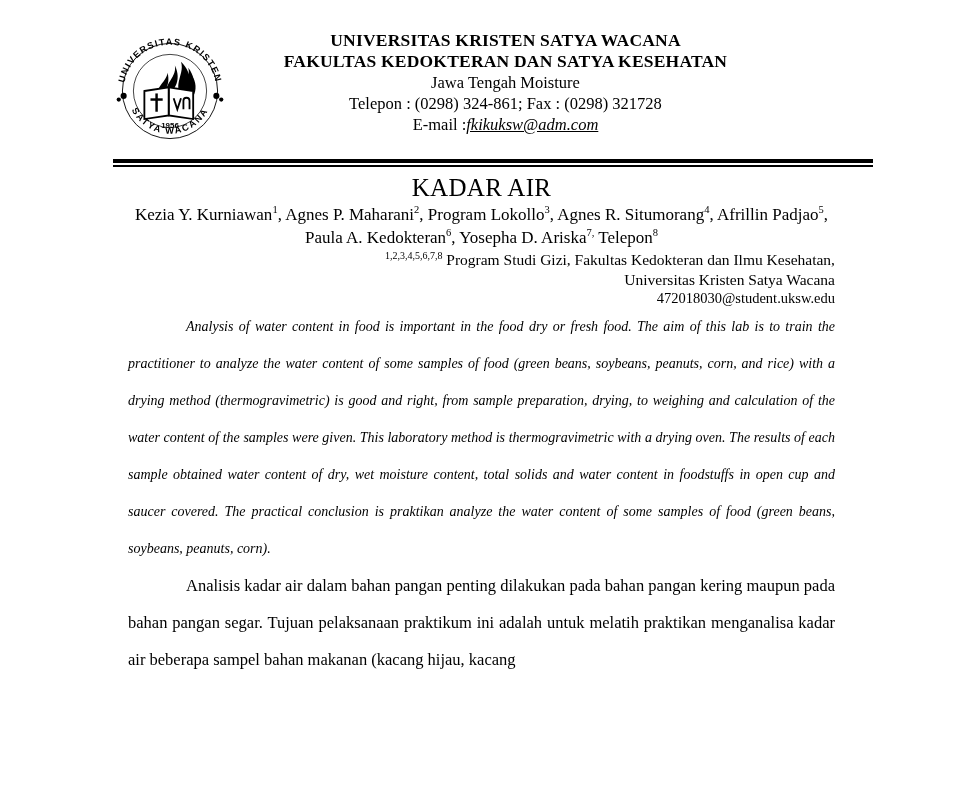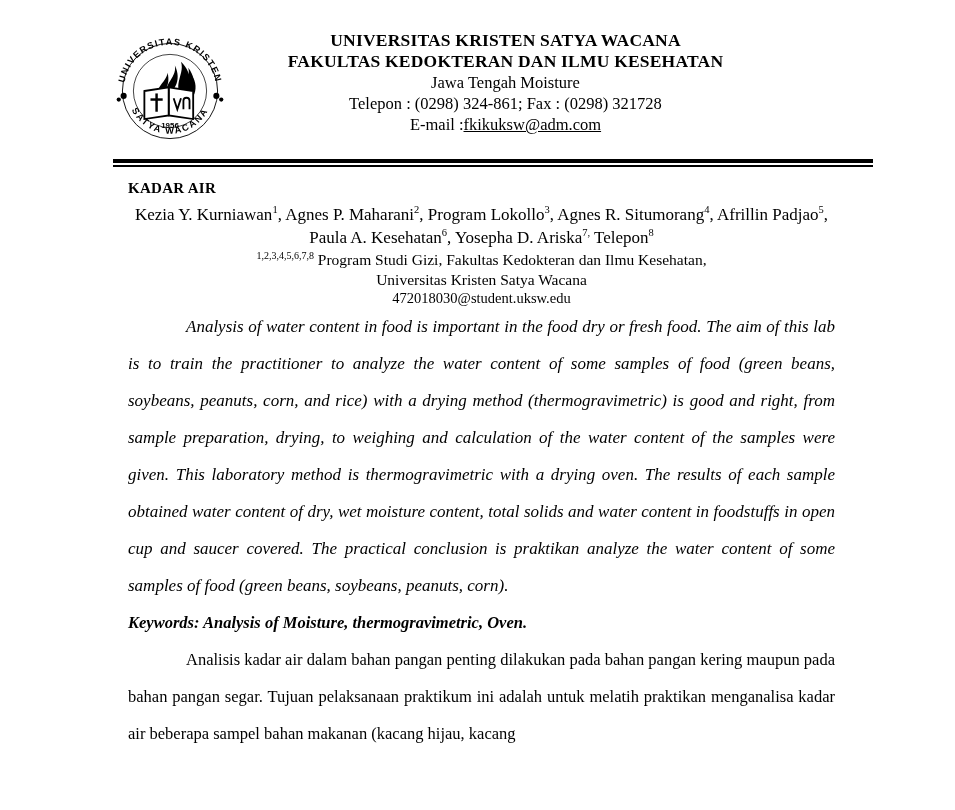--- a/index.html
+++ b/index.html
@@ -64,20 +64,21 @@
   .lh-line4,
   .lh-line5,
   .lh-line6 {
     font-size: 16.5px;
     line-height: 21px;
   }
   .lh-email-label { font-size: 16.5px; text-align: center; }
   .lh-email-addr {
     font-size: 16.5px;
     text-decoration: underline;
+    font-style: italic;
   }
 
   
   .header-rule {
     position: absolute;
     left: 113px;
     right: 82px;
     top: 159px;
     height: 9px;
   }
@@ -93,47 +94,48 @@
     height: 1.5px;
     background: #000000;
   }
 
   
   .content {
     padding: 0 120px 0 128px;
   }
 
   .paper-title {
-    font-weight: bold;
-    font-size: 15px;
+    text-align: center;
+    font-weight: normal;
+    font-size: 25px;
     line-height: 24px;
     margin-top: 24px;
     letter-spacing: 0.3px;
   }
 
   .authors {
     text-align: center;
     font-size: 17px;
     line-height: 23px;
     margin-top: 3px;
   }
 
   .affiliation {
-    text-align: center;
+    text-align: right;
     font-size: 15.5px;
     line-height: 19px;
     margin-top: 1px;
   }
   .affiliation .aff-sup {
     font-size: 10px;
     vertical-align: super;
     line-height: 0;
   }
   .affil-email {
-    text-align: center;
+    text-align: right;
     font-size: 14.5px;
     line-height: 19px;
   }
 
   sup {
     font-size: 10.5px;
     line-height: 0;
     vertical-align: super;
   }
 
@@ -144,21 +146,21 @@
     line-height: 22px;
     margin-top: 20px;
     margin-bottom: 2px;
   }
   .section-heading.italic {
     font-style: italic;
   }
 
   .abstract-body {
     font-style: italic;
-    font-size: 17px;
+    font-size: 14px;
     line-height: 37px;
     text-align: justify;
     text-indent: 58px;
   }
 
   .keywords {
     font-style: italic;
     font-weight: bold;
     font-size: 16.5px;
     line-height: 37px;
@@ -226,42 +228,41 @@
           <circle cx="176" cy="108" r="5"></circle>
           <circle cx="184" cy="114" r="3.5"></circle>
         </g>
 
         <text x="100" y="160" text-anchor="middle" font-family="Liberation Sans, sans-serif" font-size="13" font-weight="bold" fill="#000">1956</text>
       </svg>
     </div>
 
     <div class="letterhead-text">
       <div class="lh-line1">UNIVERSITAS KRISTEN SATYA WACANA</div>
-      <div class="lh-line2">FAKULTAS KEDOKTERAN DAN ILMU KESEHATAN</div>
+      <div class="lh-line2">FAKULTAS KEDOKTERAN DAN SATYA KESEHATAN</div>
       <div class="lh-line4">Jawa Tengah Moisture</div>
       <div class="lh-line5">Telepon : (0298) 324-861; Fax : (0298) 321728</div>
       <div class="lh-line6"><span class="lh-email-label">E-mail :</span><span class="lh-email-addr">fkikuksw@adm.com</span></div>
     </div>
 
     <div class="header-rule">
       <div class="bar-thick"></div>
       <div class="bar-gap"></div>
       <div class="bar-thin"></div>
     </div>
   </div>
 
   <div class="content clip-bottom">
 
     <div class="paper-title">KADAR AIR</div>
 
-    <div class="authors"><span>Kezia Y. Kurniawan</span><sup>1</sup>, <span>Agnes P. Maharani</span><sup>2</sup>, <span>Program Lokollo</span><sup>3</sup>, <span>Agnes R. Situmorang</span><sup>4</sup>, <span>Afrillin Padjao</span><sup>5</sup>, <span>Paula A. Kesehatan</span><sup>6</sup>, <span>Yosepha D. Ariska</span><sup>7,</sup> <span>Telepon</span><sup>8</sup></div>
+    <div class="authors"><span>Kezia Y. Kurniawan</span><sup>1</sup>, <span>Agnes P. Maharani</span><sup>2</sup>, <span>Program Lokollo</span><sup>3</sup>, <span>Agnes R. Situmorang</span><sup>4</sup>, <span>Afrillin Padjao</span><sup>5</sup>, <span>Paula A. Kedokteran</span><sup>6</sup>, <span>Yosepha D. Ariska</span><sup>7,</sup> <span>Telepon</span><sup>8</sup></div>
 
     <div class="affiliation"><span class="aff-sup">1,2,3,4,5,6,7,8</span> <span>Program Studi Gizi, Fakultas Kedokteran dan Ilmu Kesehatan,</span></div>
     <div class="affiliation">Universitas Kristen Satya Wacana</div>
     <div class="affil-email">472018030@student.uksw.edu</div>
 
     <div class="abstract-body">Analysis of water content in food is important in the food dry or fresh food. The aim of this lab is to train the practitioner to analyze the water content of some samples of food (green beans, soybeans, peanuts, corn, and rice) with a drying method (thermogravimetric) is good and right, from sample preparation, drying, to weighing and calculation of the water content of the samples were given. This laboratory method is thermogravimetric with a drying oven. The results of each sample obtained water content of dry, wet moisture content, total solids and water content in foodstuffs in open cup and saucer covered. The practical conclusion is praktikan analyze the water content of some samples of food (green beans, soybeans, peanuts, corn).</div>
-    <div class="keywords">Keywords: Analysis of Moisture, thermogravimetric, Oven.</div>
 
     <div class="abstrak-body">Analisis kadar air dalam bahan pangan penting dilakukan pada bahan pangan kering maupun pada bahan pangan segar. Tujuan pelaksanaan praktikum ini adalah untuk melatih praktikan menganalisa kadar air beberapa sampel bahan makanan (kacang hijau, kacang</div>
 
   </div>
 </div>
 
 </body></html>

